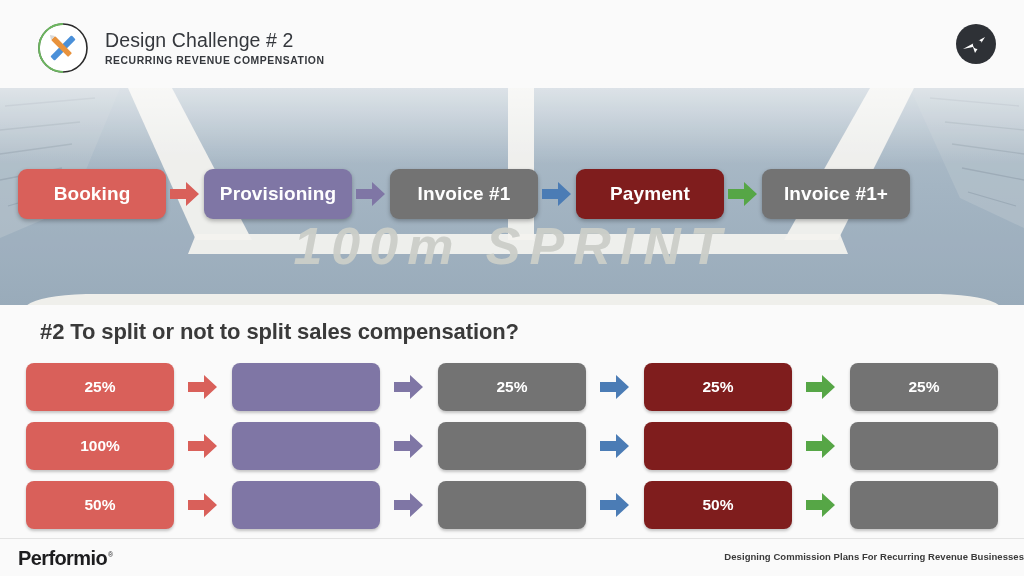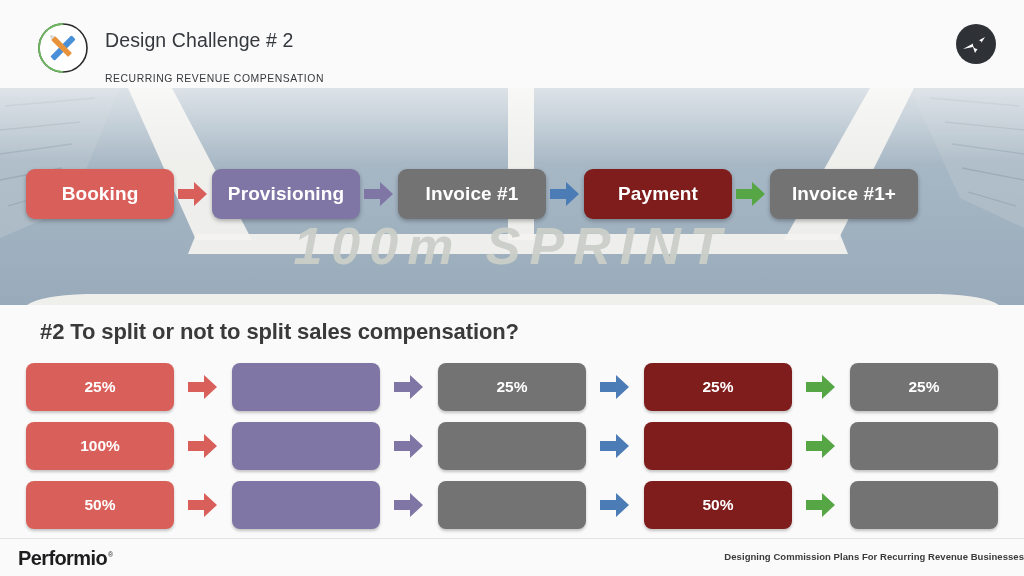--- a/index.html
+++ b/index.html
@@ -40,23 +40,23 @@
     left: 105px; top: 28px;
   }
   .slide-title {
     font-size: 19.5px;
     font-weight: 400;
     color: #35383d;
     letter-spacing: .1px;
     line-height: 1.25;
   }
   .slide-subtitle {
-    margin-top: 21px;
+    margin-top: 3px;
     font-size: 10.4px;
-    font-weight: 400;
+    font-weight: 700;
     color: #35383d;
     letter-spacing: .55px;
   }
 
   .corp-logo {
     position: absolute;
     right: 24px; top: 20px;
     width: 48px; height: 48px;
   }
 
@@ -69,21 +69,21 @@
     background: #9fb0bf;
   }
   .hero svg { display: block; }
 
   .hero-flow {
     position: absolute;
     left: 0; top: 81px;
     width: 909px;
     display: flex;
     align-items: center;
-    padding: 0 26px;
+    padding: 0 18px;
   }
 
   .flow-box {
     height: 50px;
     border-radius: 9px;
     display: flex;
     align-items: center;
     justify-content: center;
     color: #ffffff;
     font-size: 19px;

